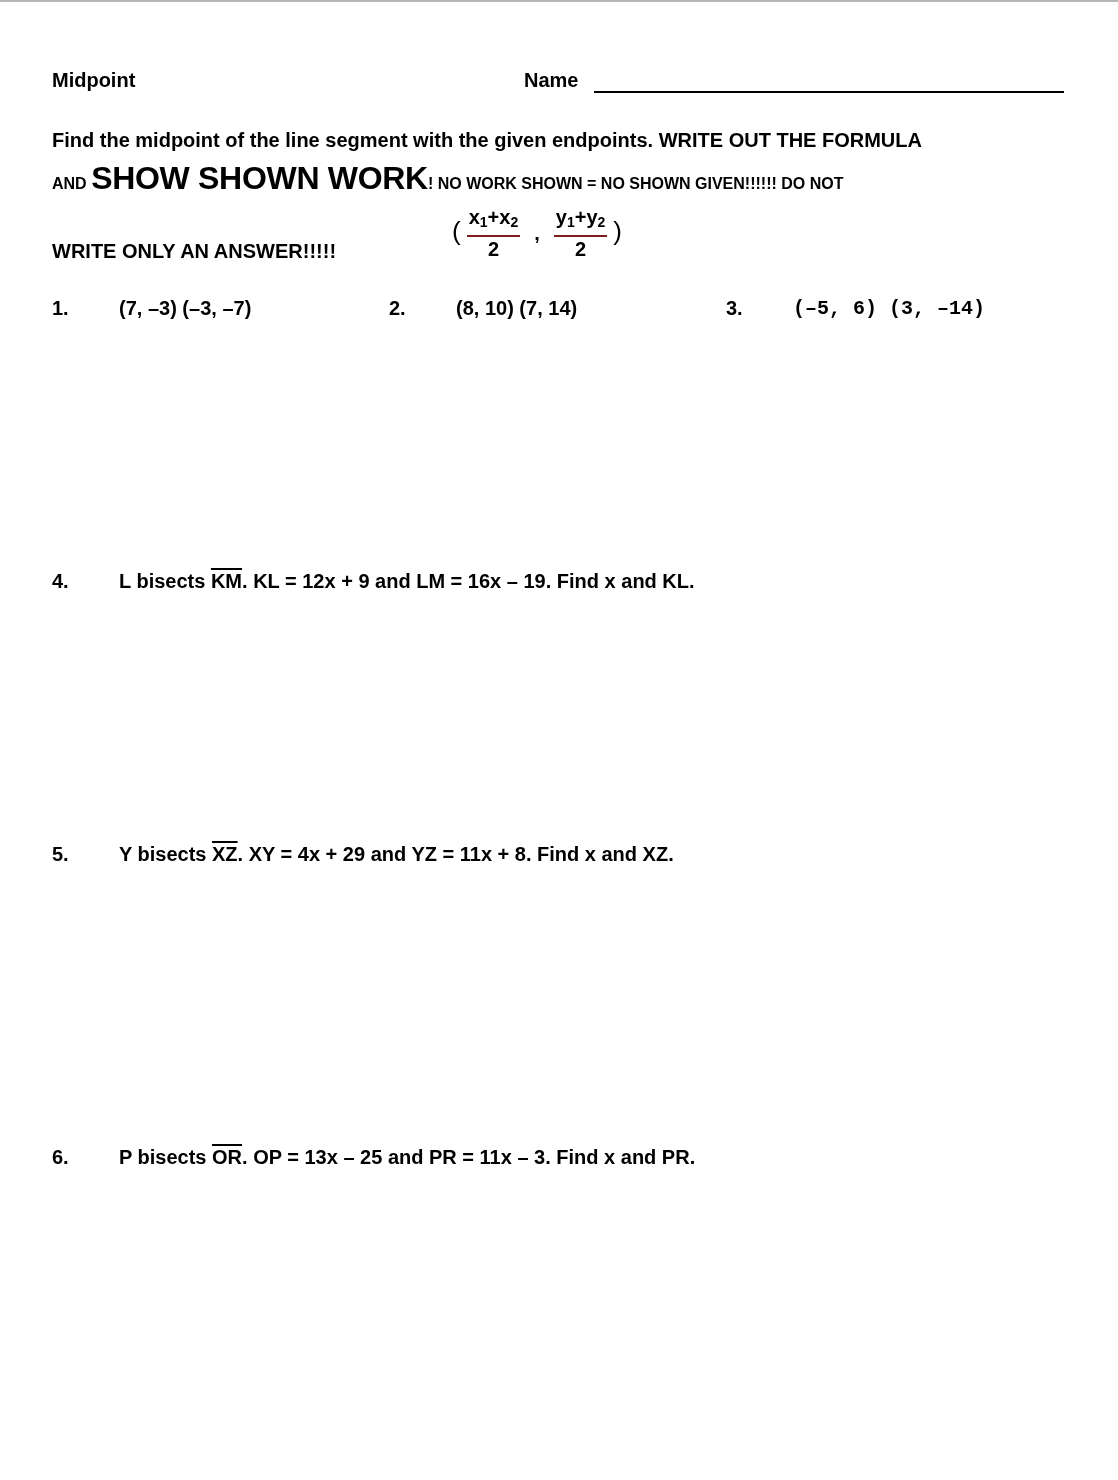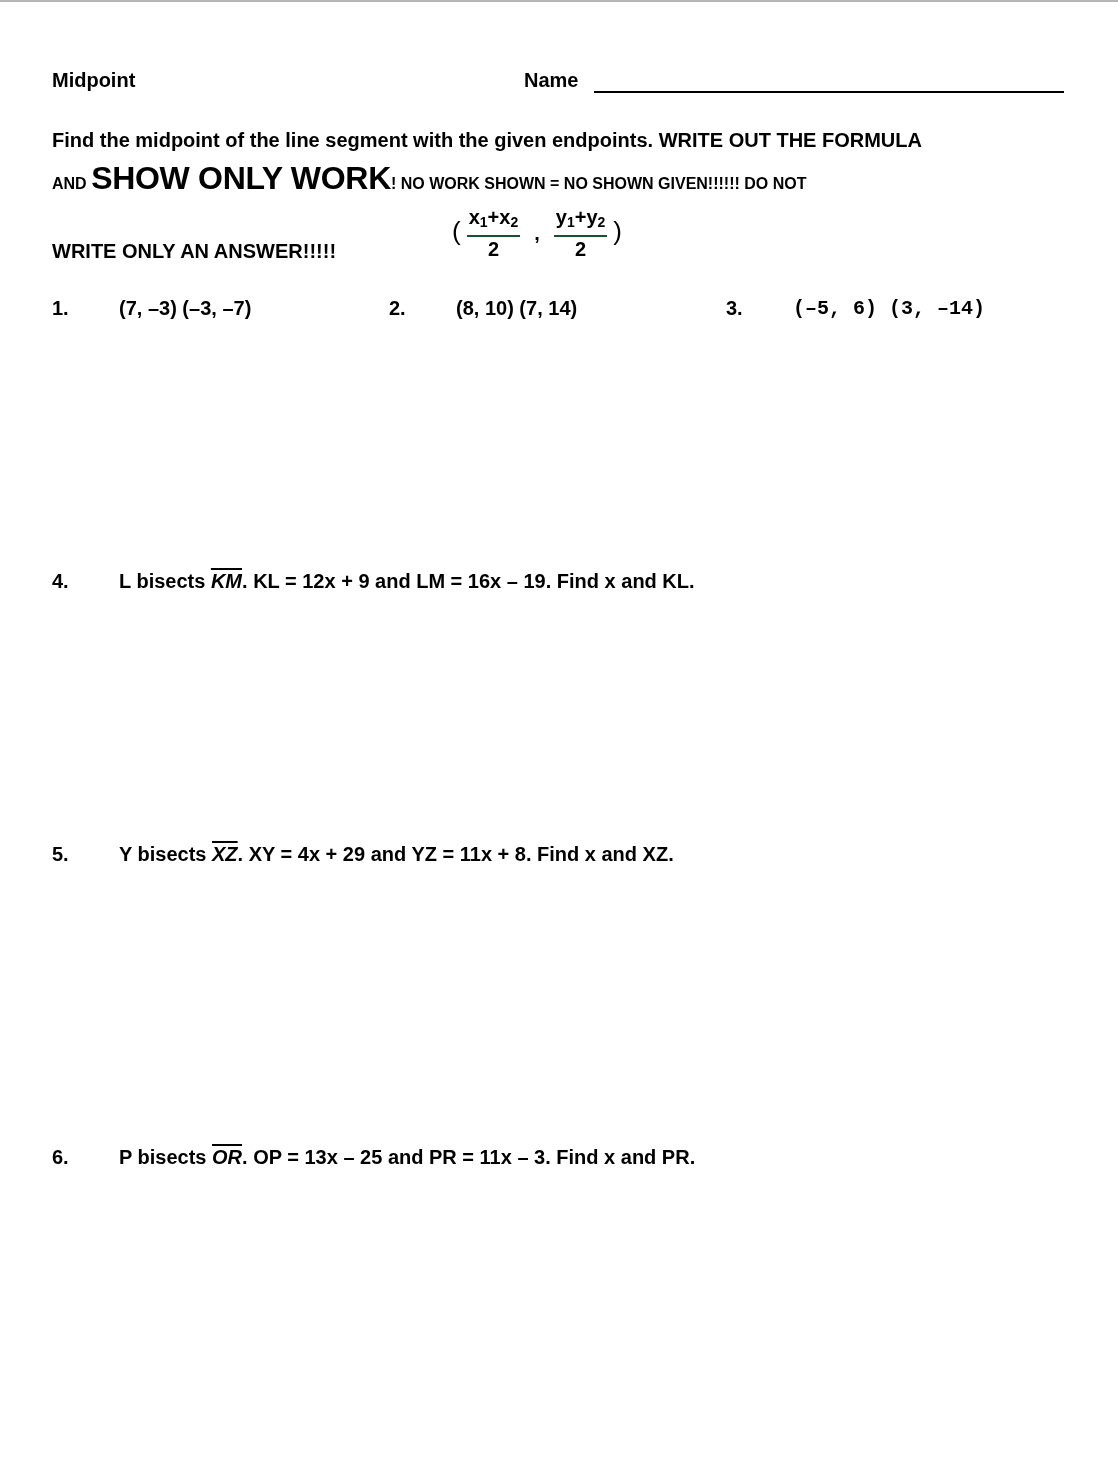--- a/index.html
+++ b/index.html
@@ -48,44 +48,44 @@
     }
     .paren { font-size: 26px; font-weight: normal; line-height: 1; margin-top: -4px; }
     .frac {
       display: inline-flex;
       flex-direction: column;
       align-items: center;
       margin: 0 6px;
     }
     .frac .num {
       padding: 0 2px 1px 2px;
-      border-bottom: 2px solid #14532d;
+      border-bottom: 2px solid #7f1d1d;
       line-height: 24px;
     }
     .frac .den { line-height: 24px; }
     .frac sub { font-size: 14px; vertical-align: -3px; }
     .comma { margin: 0 8px; font-size: 20px; }
 
     .prob-num { font-size: 20px; }
     .prob-text { font-size: 20px; }
-    .overline { text-decoration: overline; font-style: italic; }
+    .overline { text-decoration: overline; }
   </style>
 </head>
 <body>
 
 <div class="top-rule"></div>
 
 <div class="abs fs20 title">Midpoint</div>
 <div class="abs fs20 name-label">Name</div>
 <div class="name-line"></div>
 
 <div class="abs fs20 instr1">Find the midpoint of the line segment with the given endpoints.  WRITE OUT THE FORMULA</div>
 <div class="abs instr2">
   <span class="sm">AND</span>
-  <span class="big">SHOW ONLY WORK</span><span class="sm">!</span>
+  <span class="big">SHOW SHOWN WORK</span><span class="sm">!</span>
   <span class="sm">NO WORK SHOWN = NO SHOWN GIVEN!!!!!!  DO NOT</span>
 </div>
 <div class="abs fs20 instr3">WRITE ONLY AN ANSWER!!!!!</div>
 
 <div class="formula">
   <span class="paren">(</span>
   <span class="frac">
     <span class="num"><span>x</span><sub>1</sub><span>+</span><span>x</span><sub>2</sub></span>
     <span class="den">2</span>
   </span>

